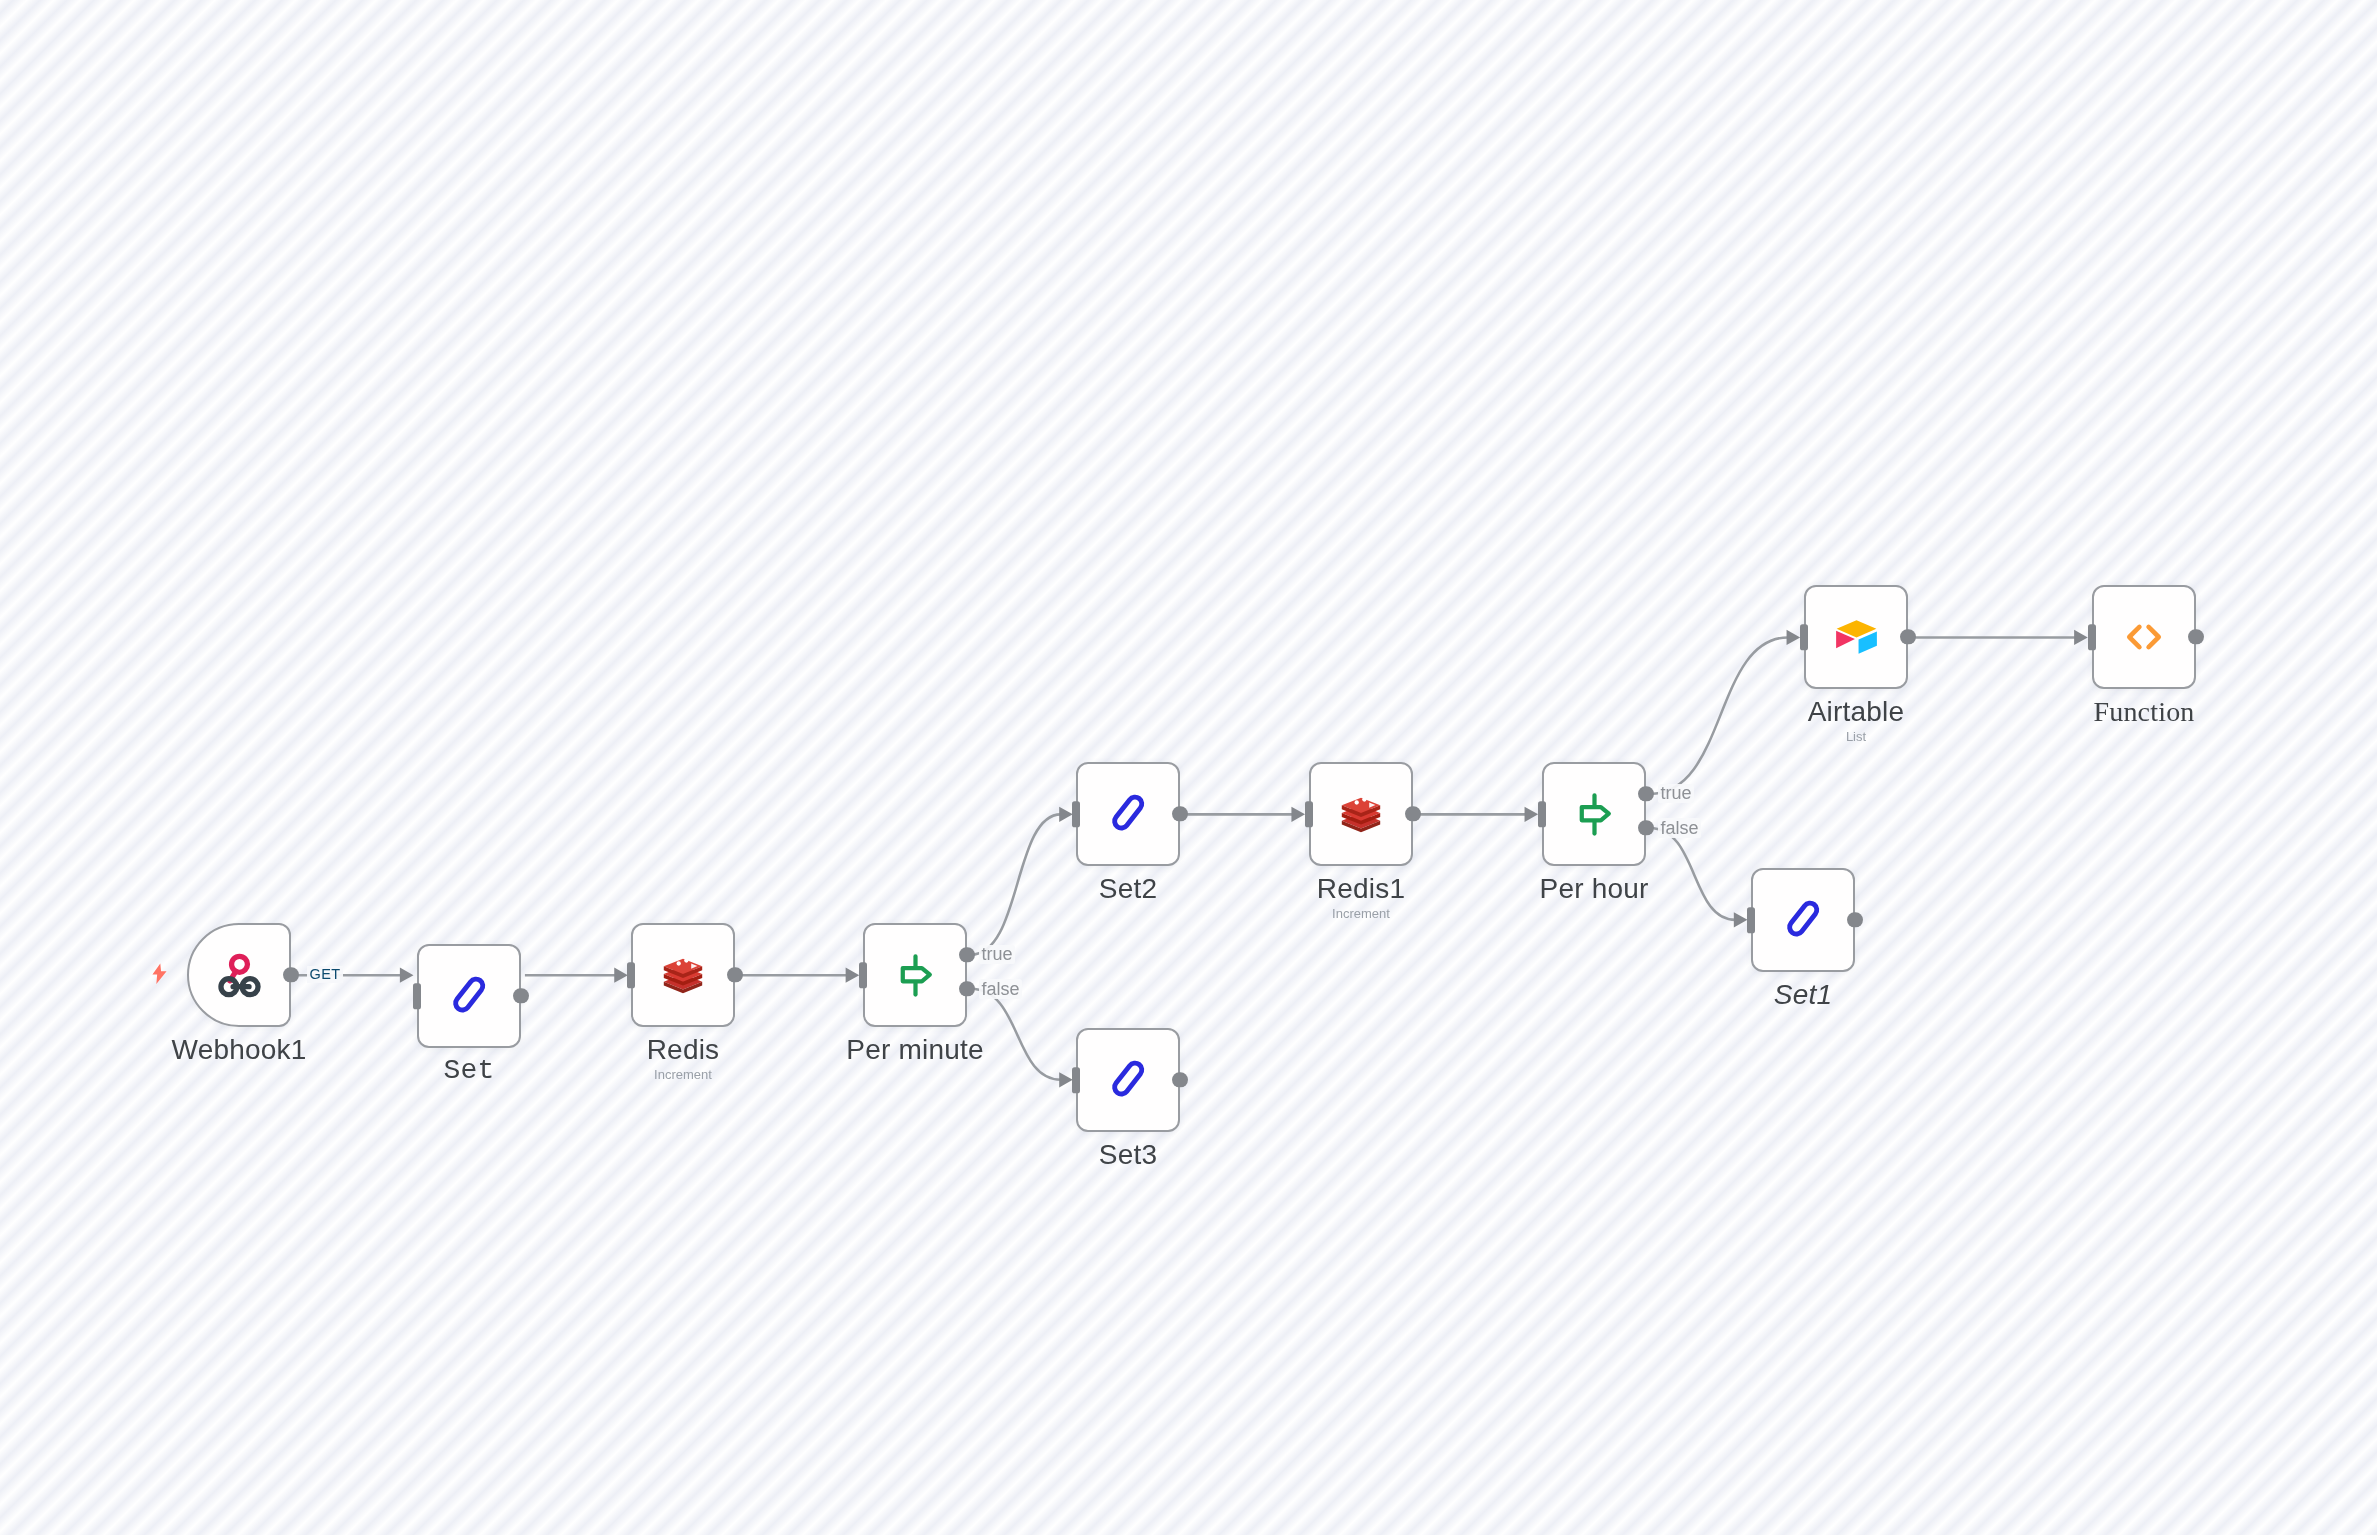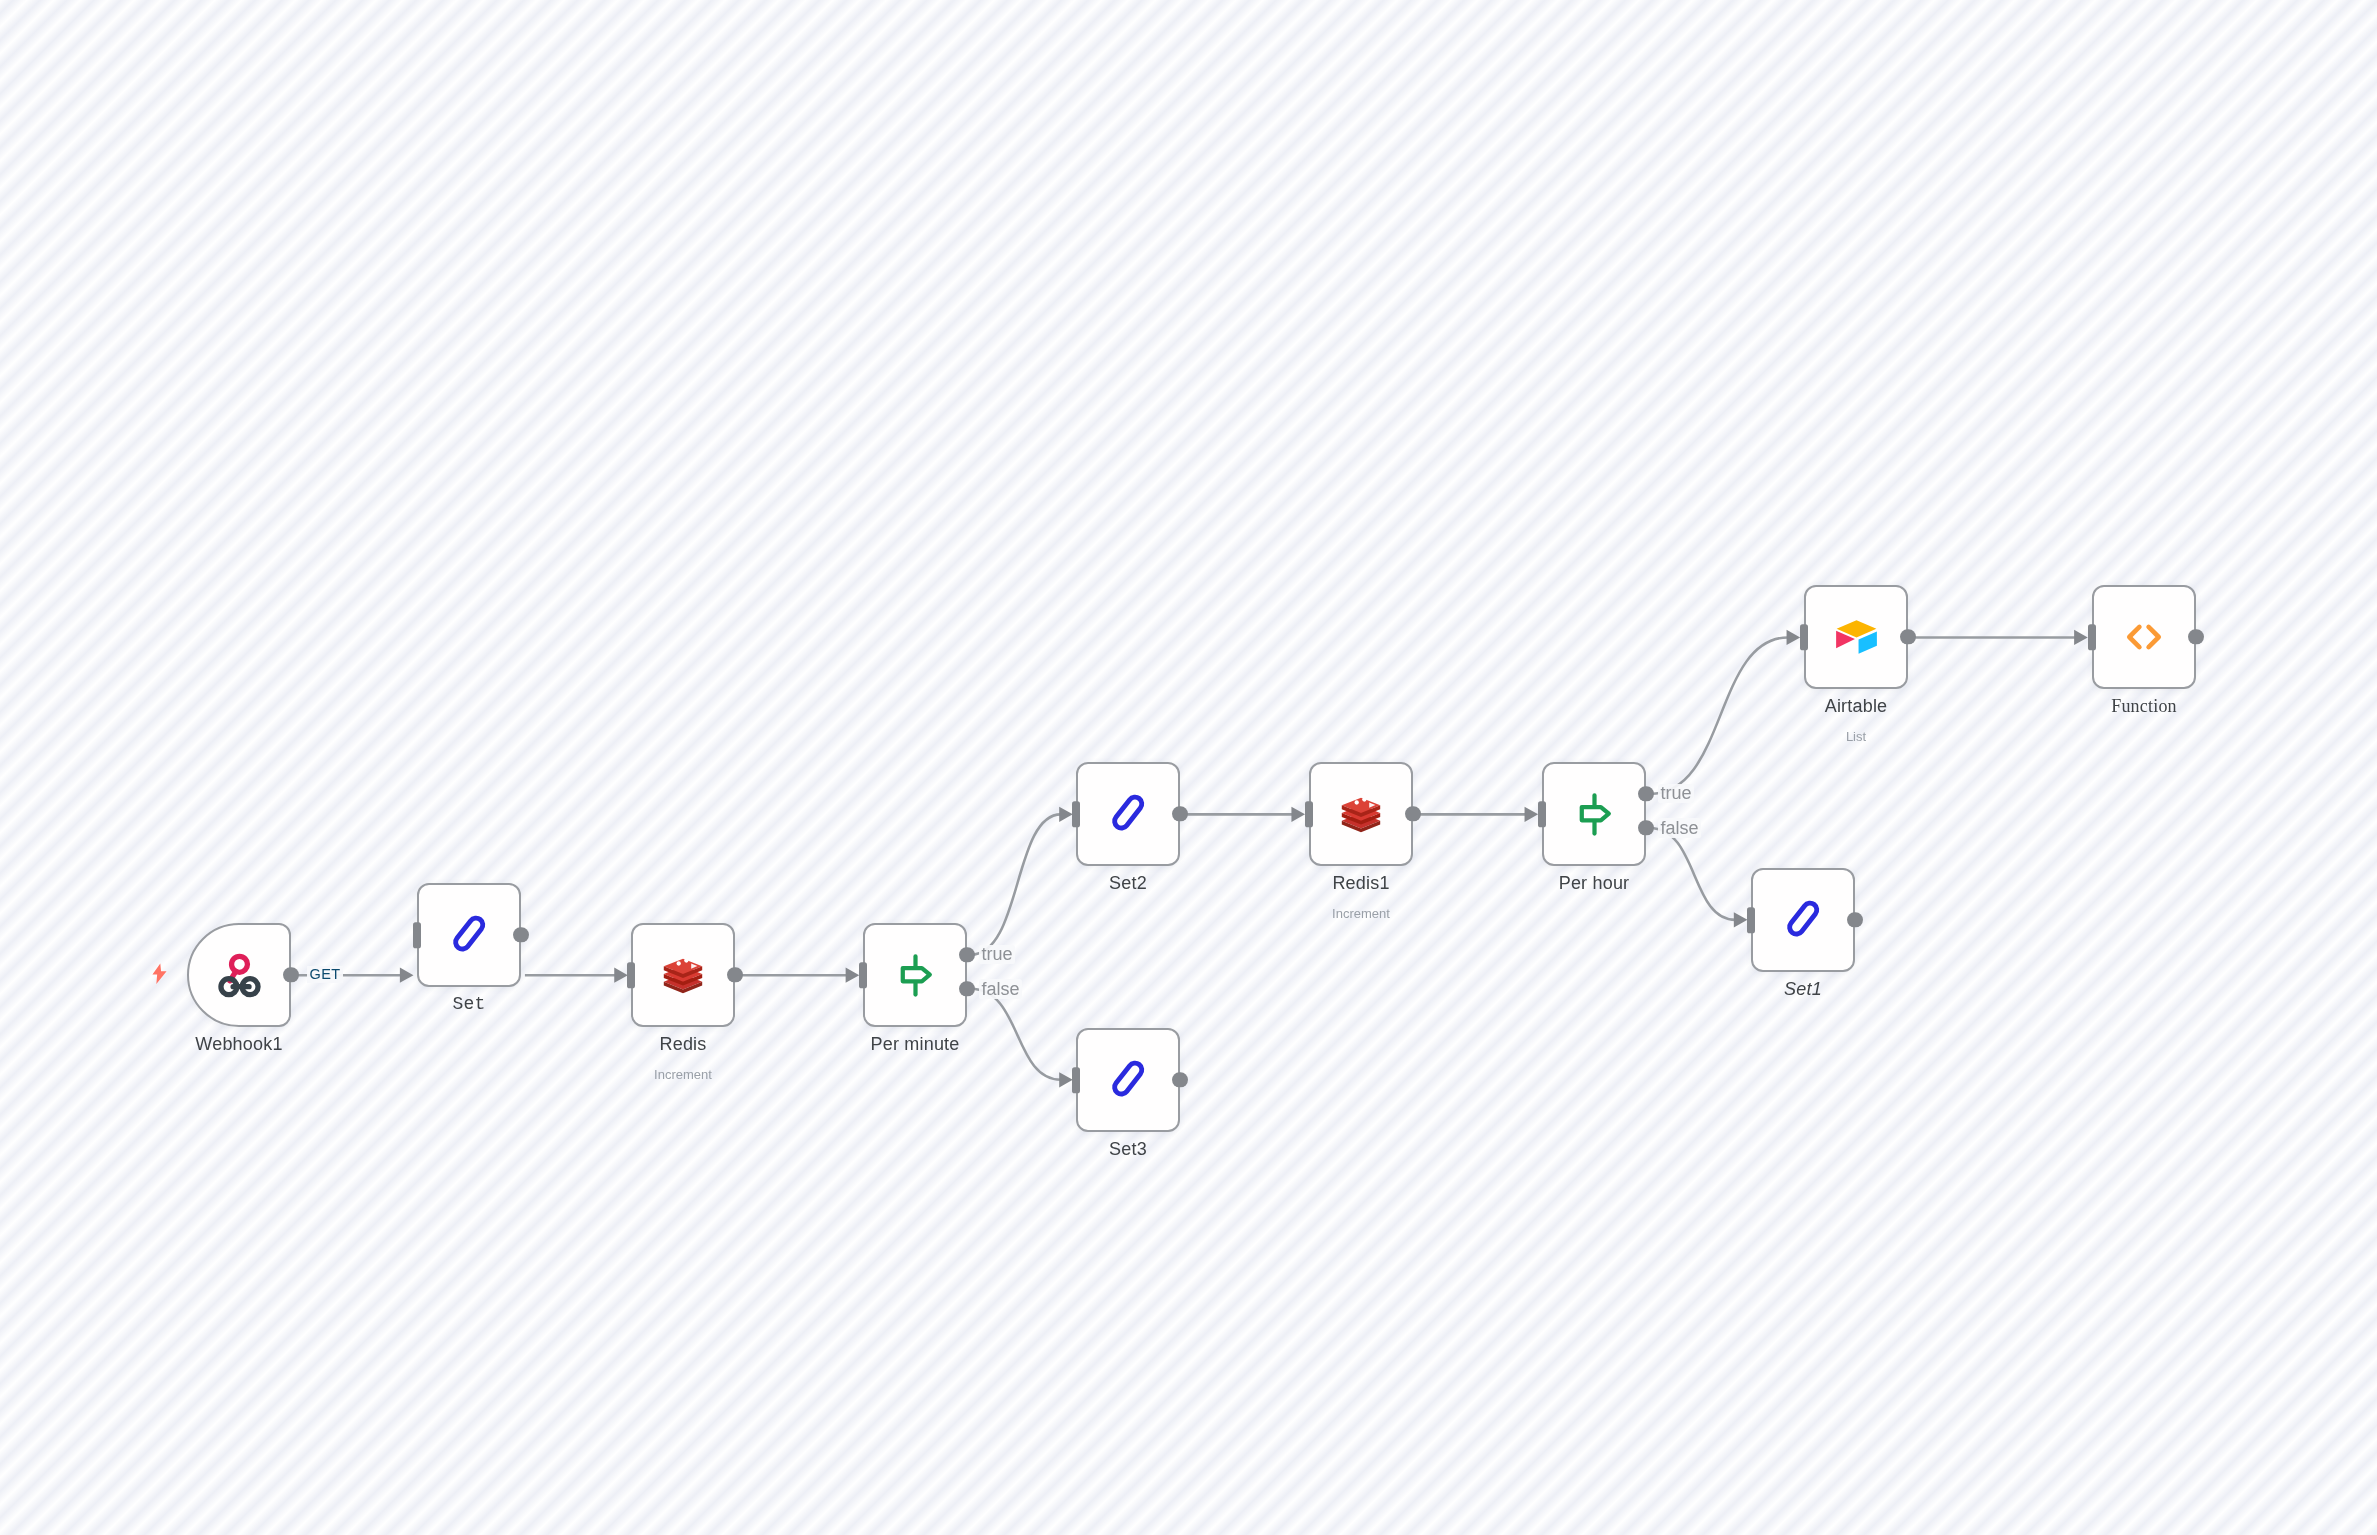--- a/index.html
+++ b/index.html
@@ -63,21 +63,21 @@
     border-radius: 50%;
     background: #84878c;
     transform: translateY(-50%);
   }
   .node-title {
     position: absolute;
     top: 111px;
     left: 50%;
     transform: translateX(-50%);
     white-space: nowrap;
-    font-size: 18px;
+    font-size: 28px;
     font-weight: 500;
     color: #3f4347;
     letter-spacing: 0.2px;
   }
   .node-sub {
     position: absolute;
     top: 144px;
     left: 50%;
     transform: translateX(-50%);
     white-space: nowrap;
@@ -151,21 +151,21 @@
             <circle cx="30" cy="71" r="15" fill="none" stroke="#37424a" stroke-width="10"></circle>
             <circle cx="70" cy="71" r="15" fill="none" stroke="#37424a" stroke-width="10"></circle>
           </svg></span>
       </div>
       <span class="bolt"><svg viewBox="0 0 24 28" width="19" height="22">
           <path d="M13 1 L3 15 L9 15 L8 27 L21 11 L14 11 Z" fill="#ff7364"></path>
         </svg></span>
       <div class="out-port" style="top: 52px;"></div>
       <div class="node-title">Webhook1</div>
     </div>
-    <div class="node" style="left: 417px; top: 883px; font-family: Liberation Mono, monospace;">
+    <div class="node" style="left: 417px; top: 944px; font-family: Liberation Mono, monospace;">
       <div class="node-box">
         <span class="icon"><svg viewBox="0 0 100 100" width="54" height="54">
             <rect x="38" y="14" width="25" height="66" rx="12.5" fill="none" stroke="#2a2ade" stroke-width="9" transform="rotate(38 50 47)"></rect>
           </svg></span>
       </div>
       <div class="in-port"></div>
       <div class="out-port" style="top: 52px;"></div>
       <div class="node-title">Set</div>
     </div>
     <div class="node" style="left: 631px; top: 923px;">

